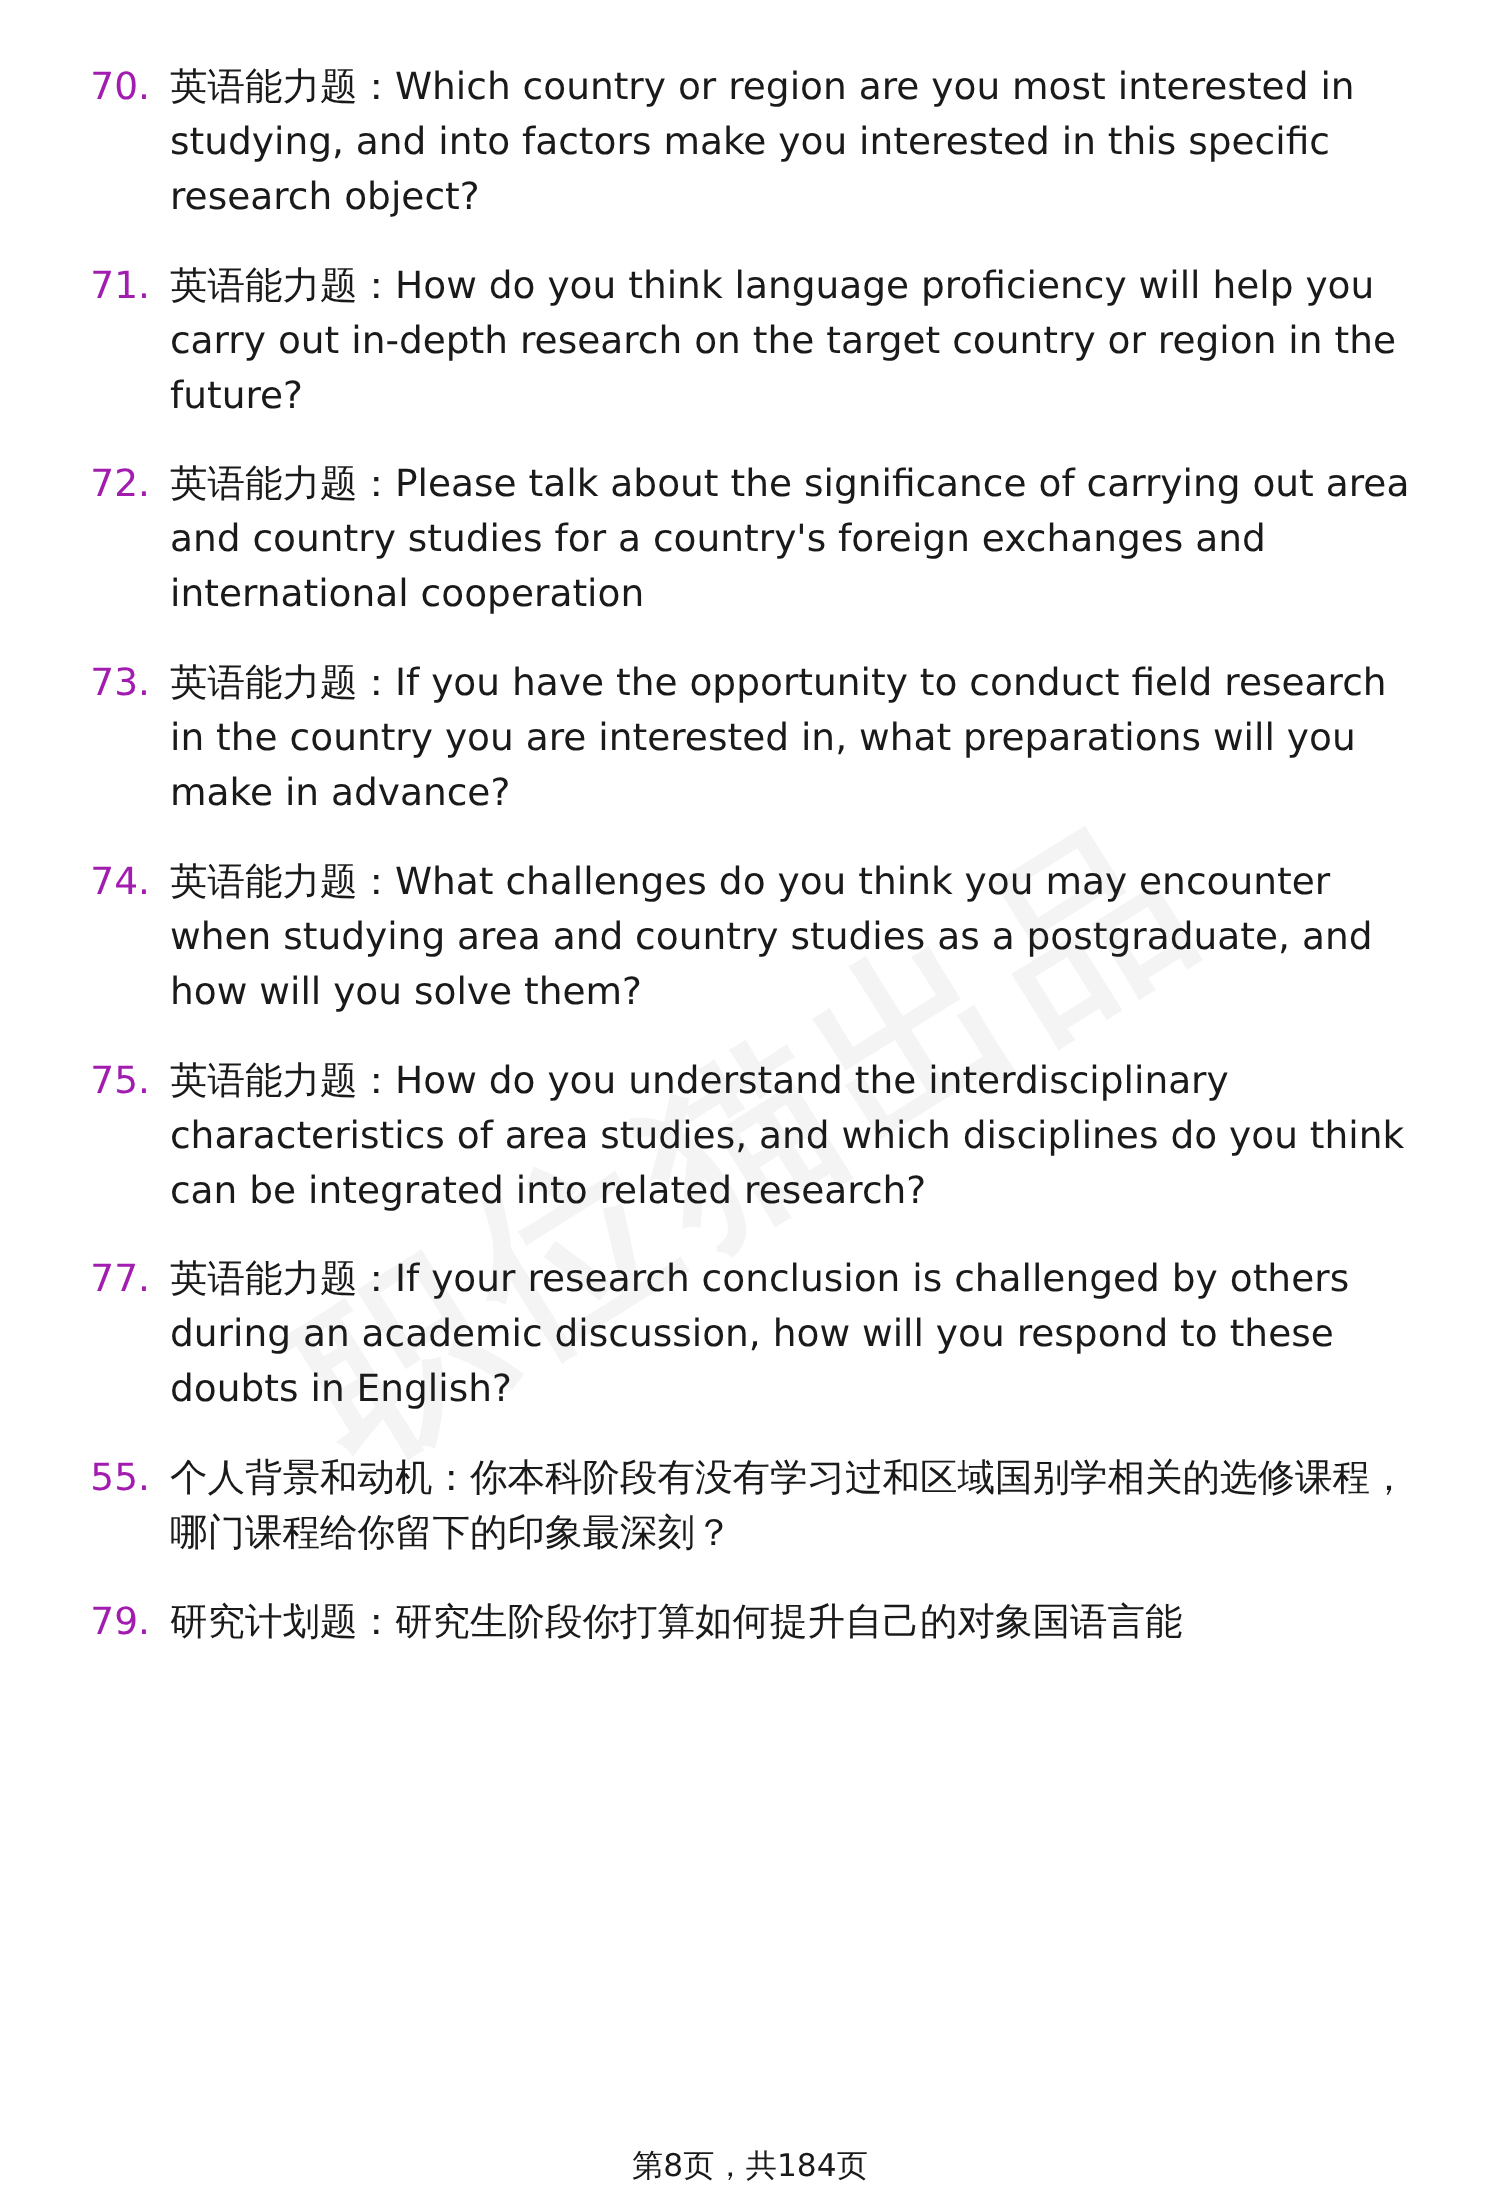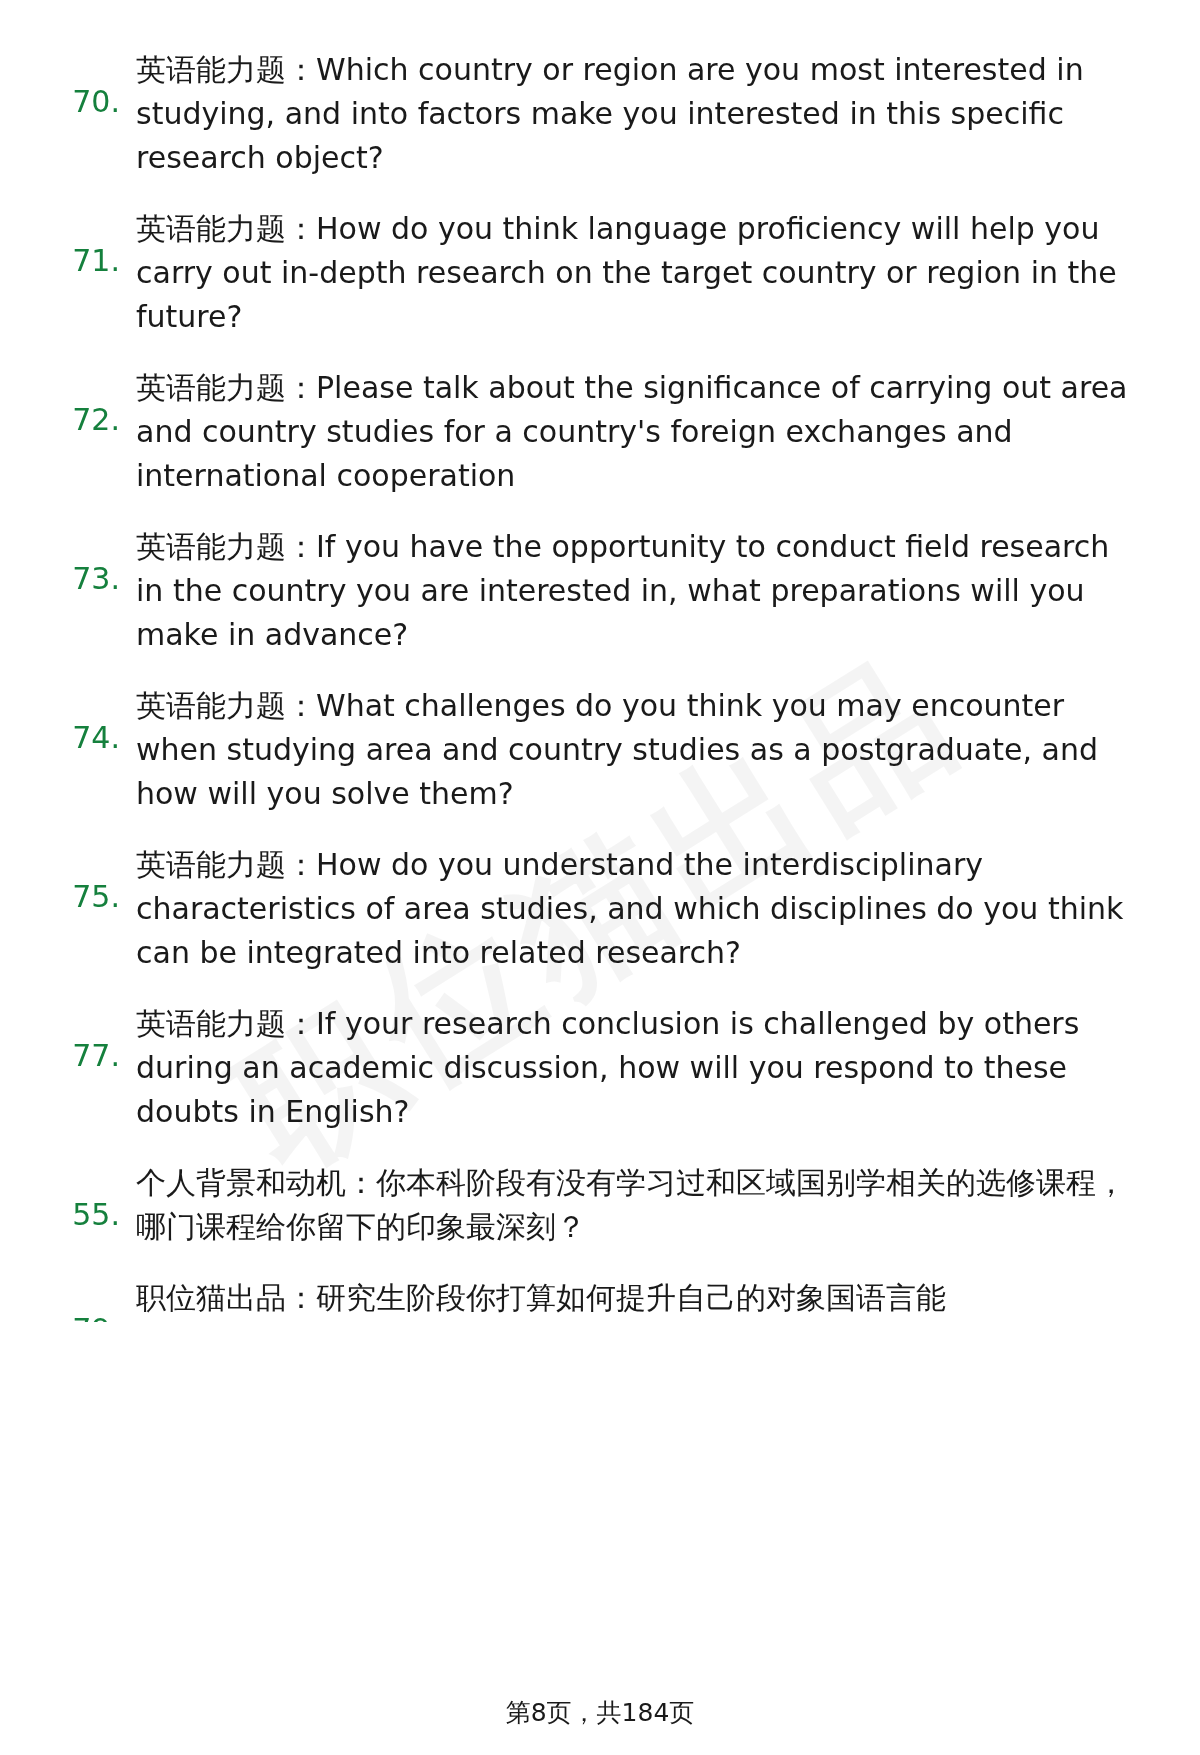--- a/index.html
+++ b/index.html
@@ -49,37 +49,36 @@
     align-items: flex-start;
     margin-bottom: 27px;
   }
   .qnum {
     flex: 0 0 auto;
     width: 62px;
     text-align: right;
     padding-right: 16px;
     font-size: 30px;
     line-height: 44px;
-    color: #15803d;
+    color: #a21caf;
     white-space: nowrap;
-    margin-top: 32px;
   }
   .qtext {
     flex: 1 1 auto;
     font-size: 30px;
     line-height: 44px;
     color: #1a1a1a;
     text-align: left;
     word-break: break-word;
   }
   .footer {
     position: absolute;
     left: 0;
     right: 0;
-    bottom: 26px;
+    bottom: 6px;
     text-align: center;
     font-size: 25px;
     line-height: 32px;
     color: #1a1a1a;
     z-index: 1;
   }
   .last-clipped {
     max-height: 46px;
     overflow: hidden;
   }
@@ -119,18 +118,18 @@
     <li class="qitem">
       <span class="qnum">77.</span>
       <span class="qtext">英语能力题：If your research conclusion is challenged by others during an academic discussion, how will you respond to these doubts in English?</span>
     </li>
     <li class="qitem">
       <span class="qnum">55.</span>
       <span class="qtext">个人背景和动机：你本科阶段有没有学习过和区域国别学相关的选修课程，哪门课程给你留下的印象最深刻？</span>
     </li>
     <li class="qitem last-clipped">
       <span class="qnum">79.</span>
-      <span class="qtext">职位猫出品：研究生阶段你打算如何提升自己的对象国语言能</span>
+      <span class="qtext">研究计划题：研究生阶段你打算如何提升自己的对象国语言能</span>
     </li>
   </ul>
 
   <div class="footer">第8页，共184页</div>
 </div>
 
 </body></html>

